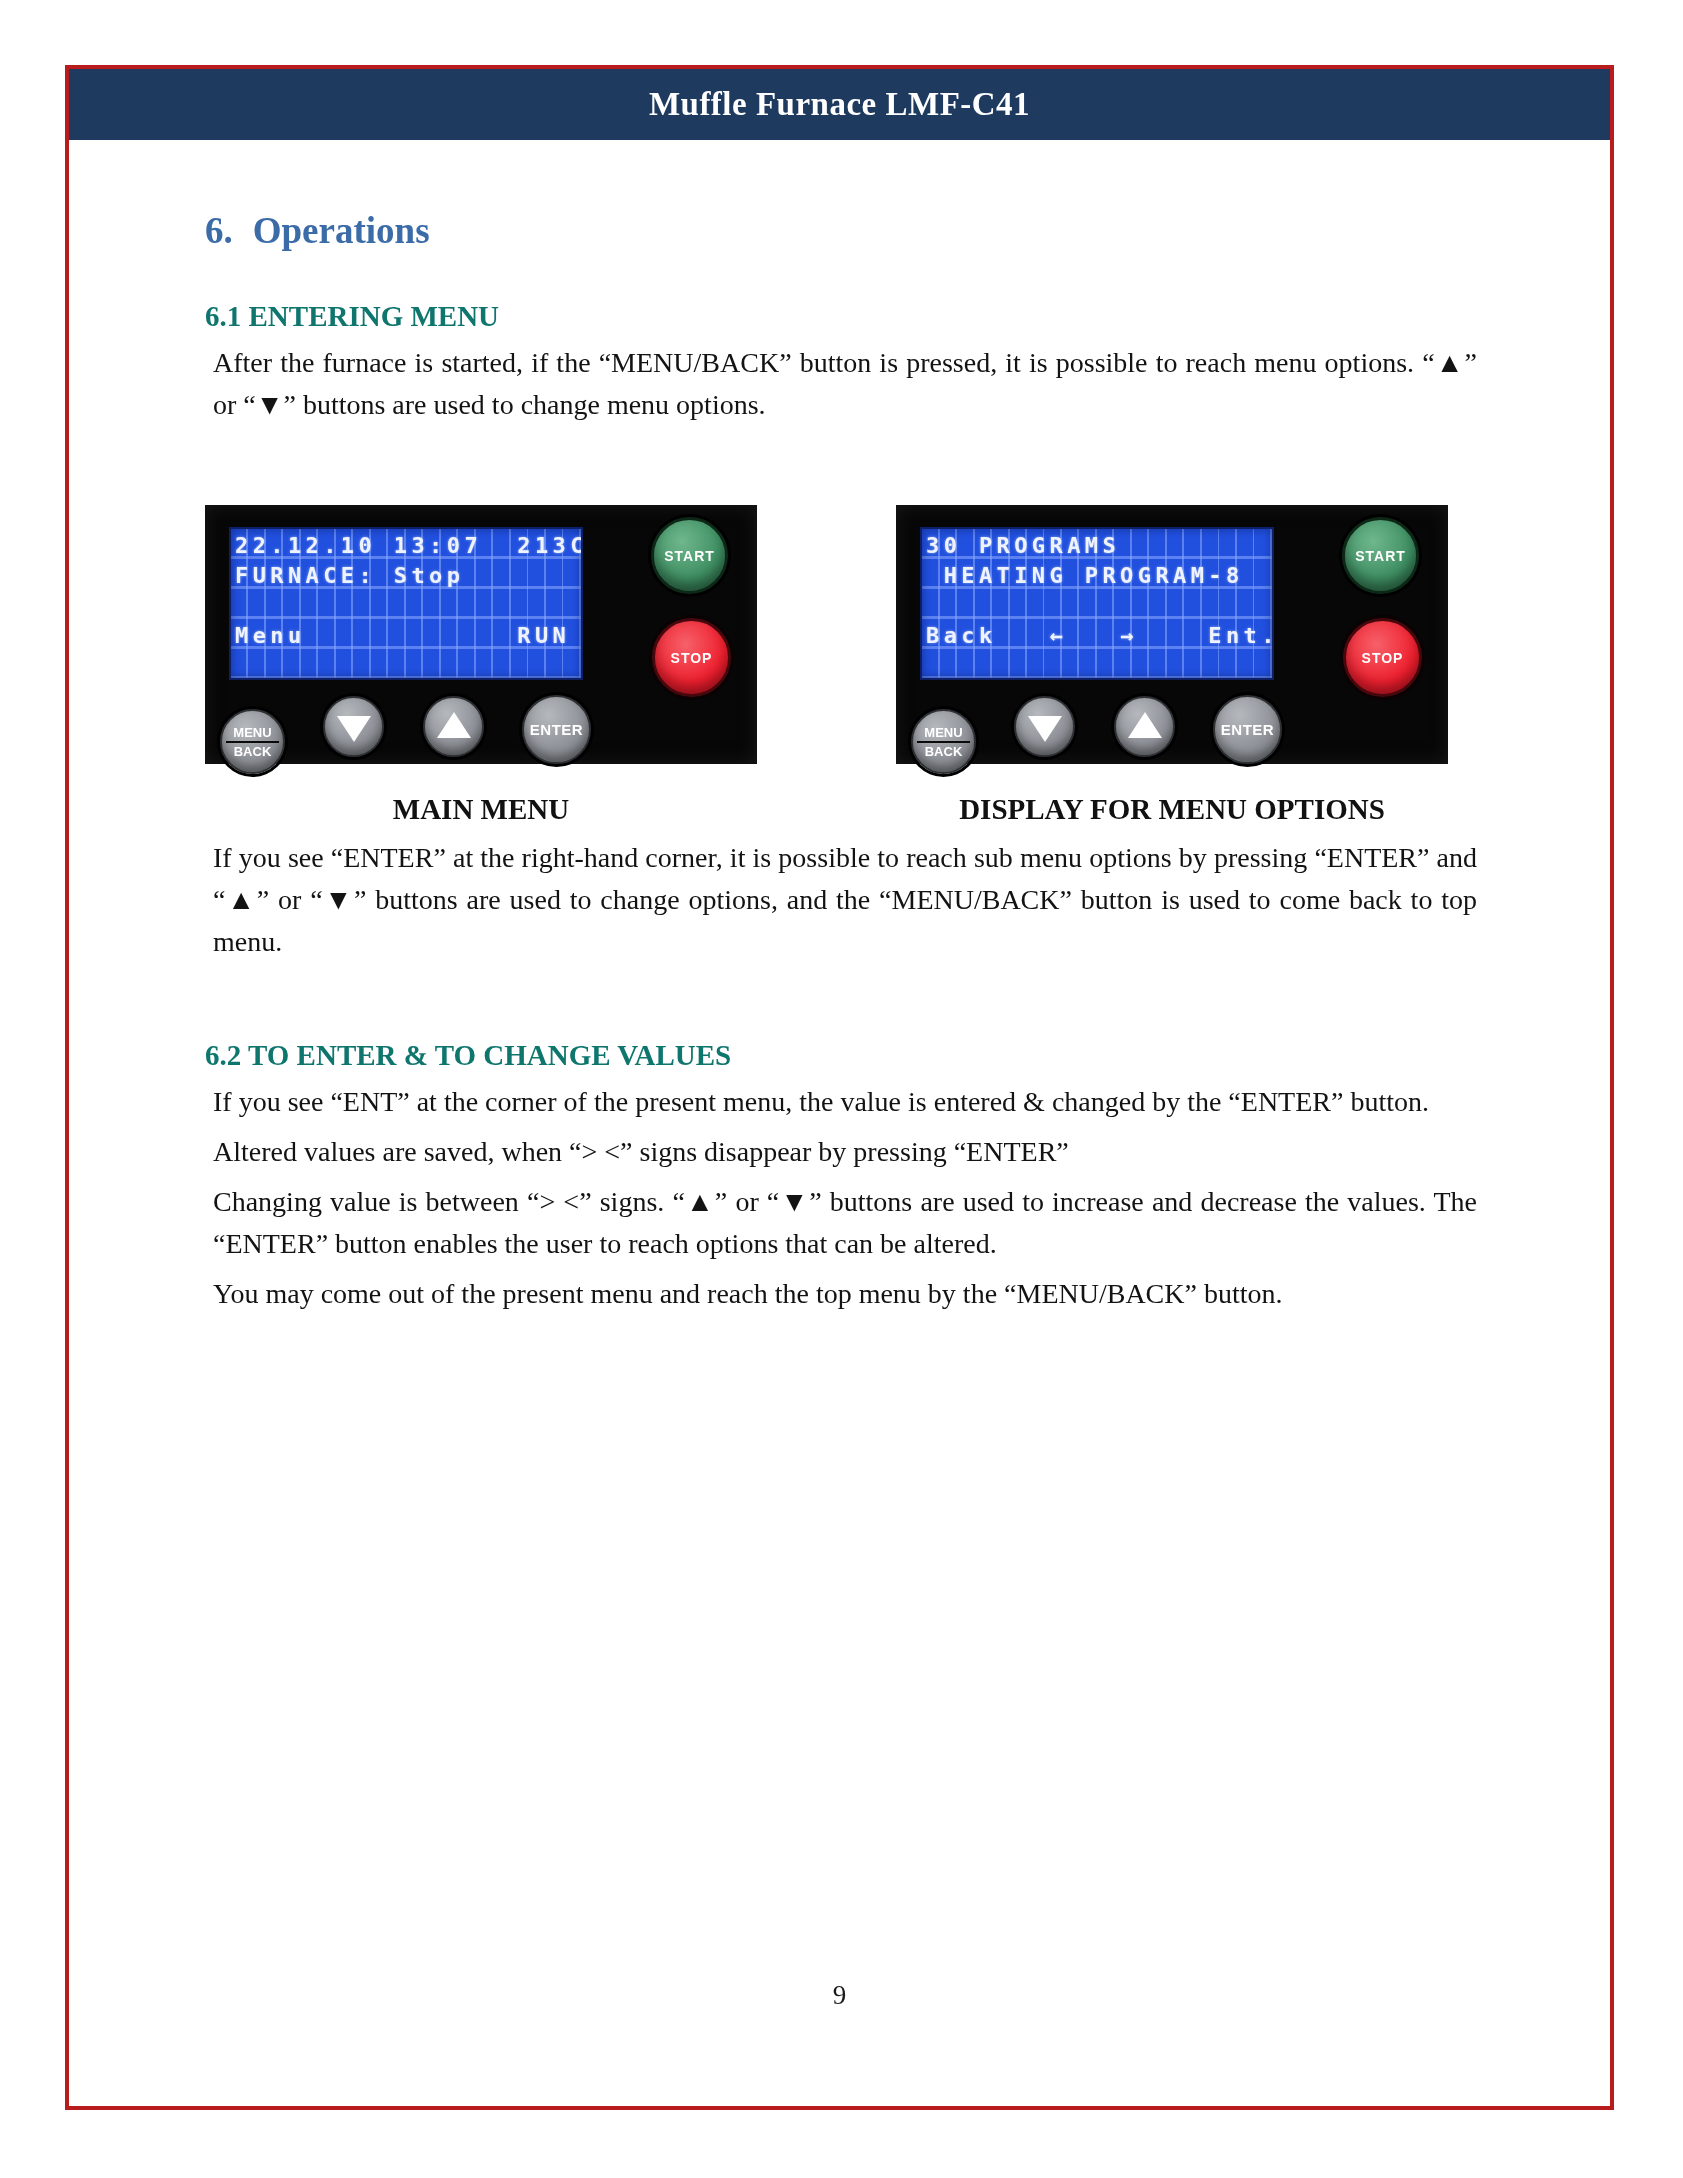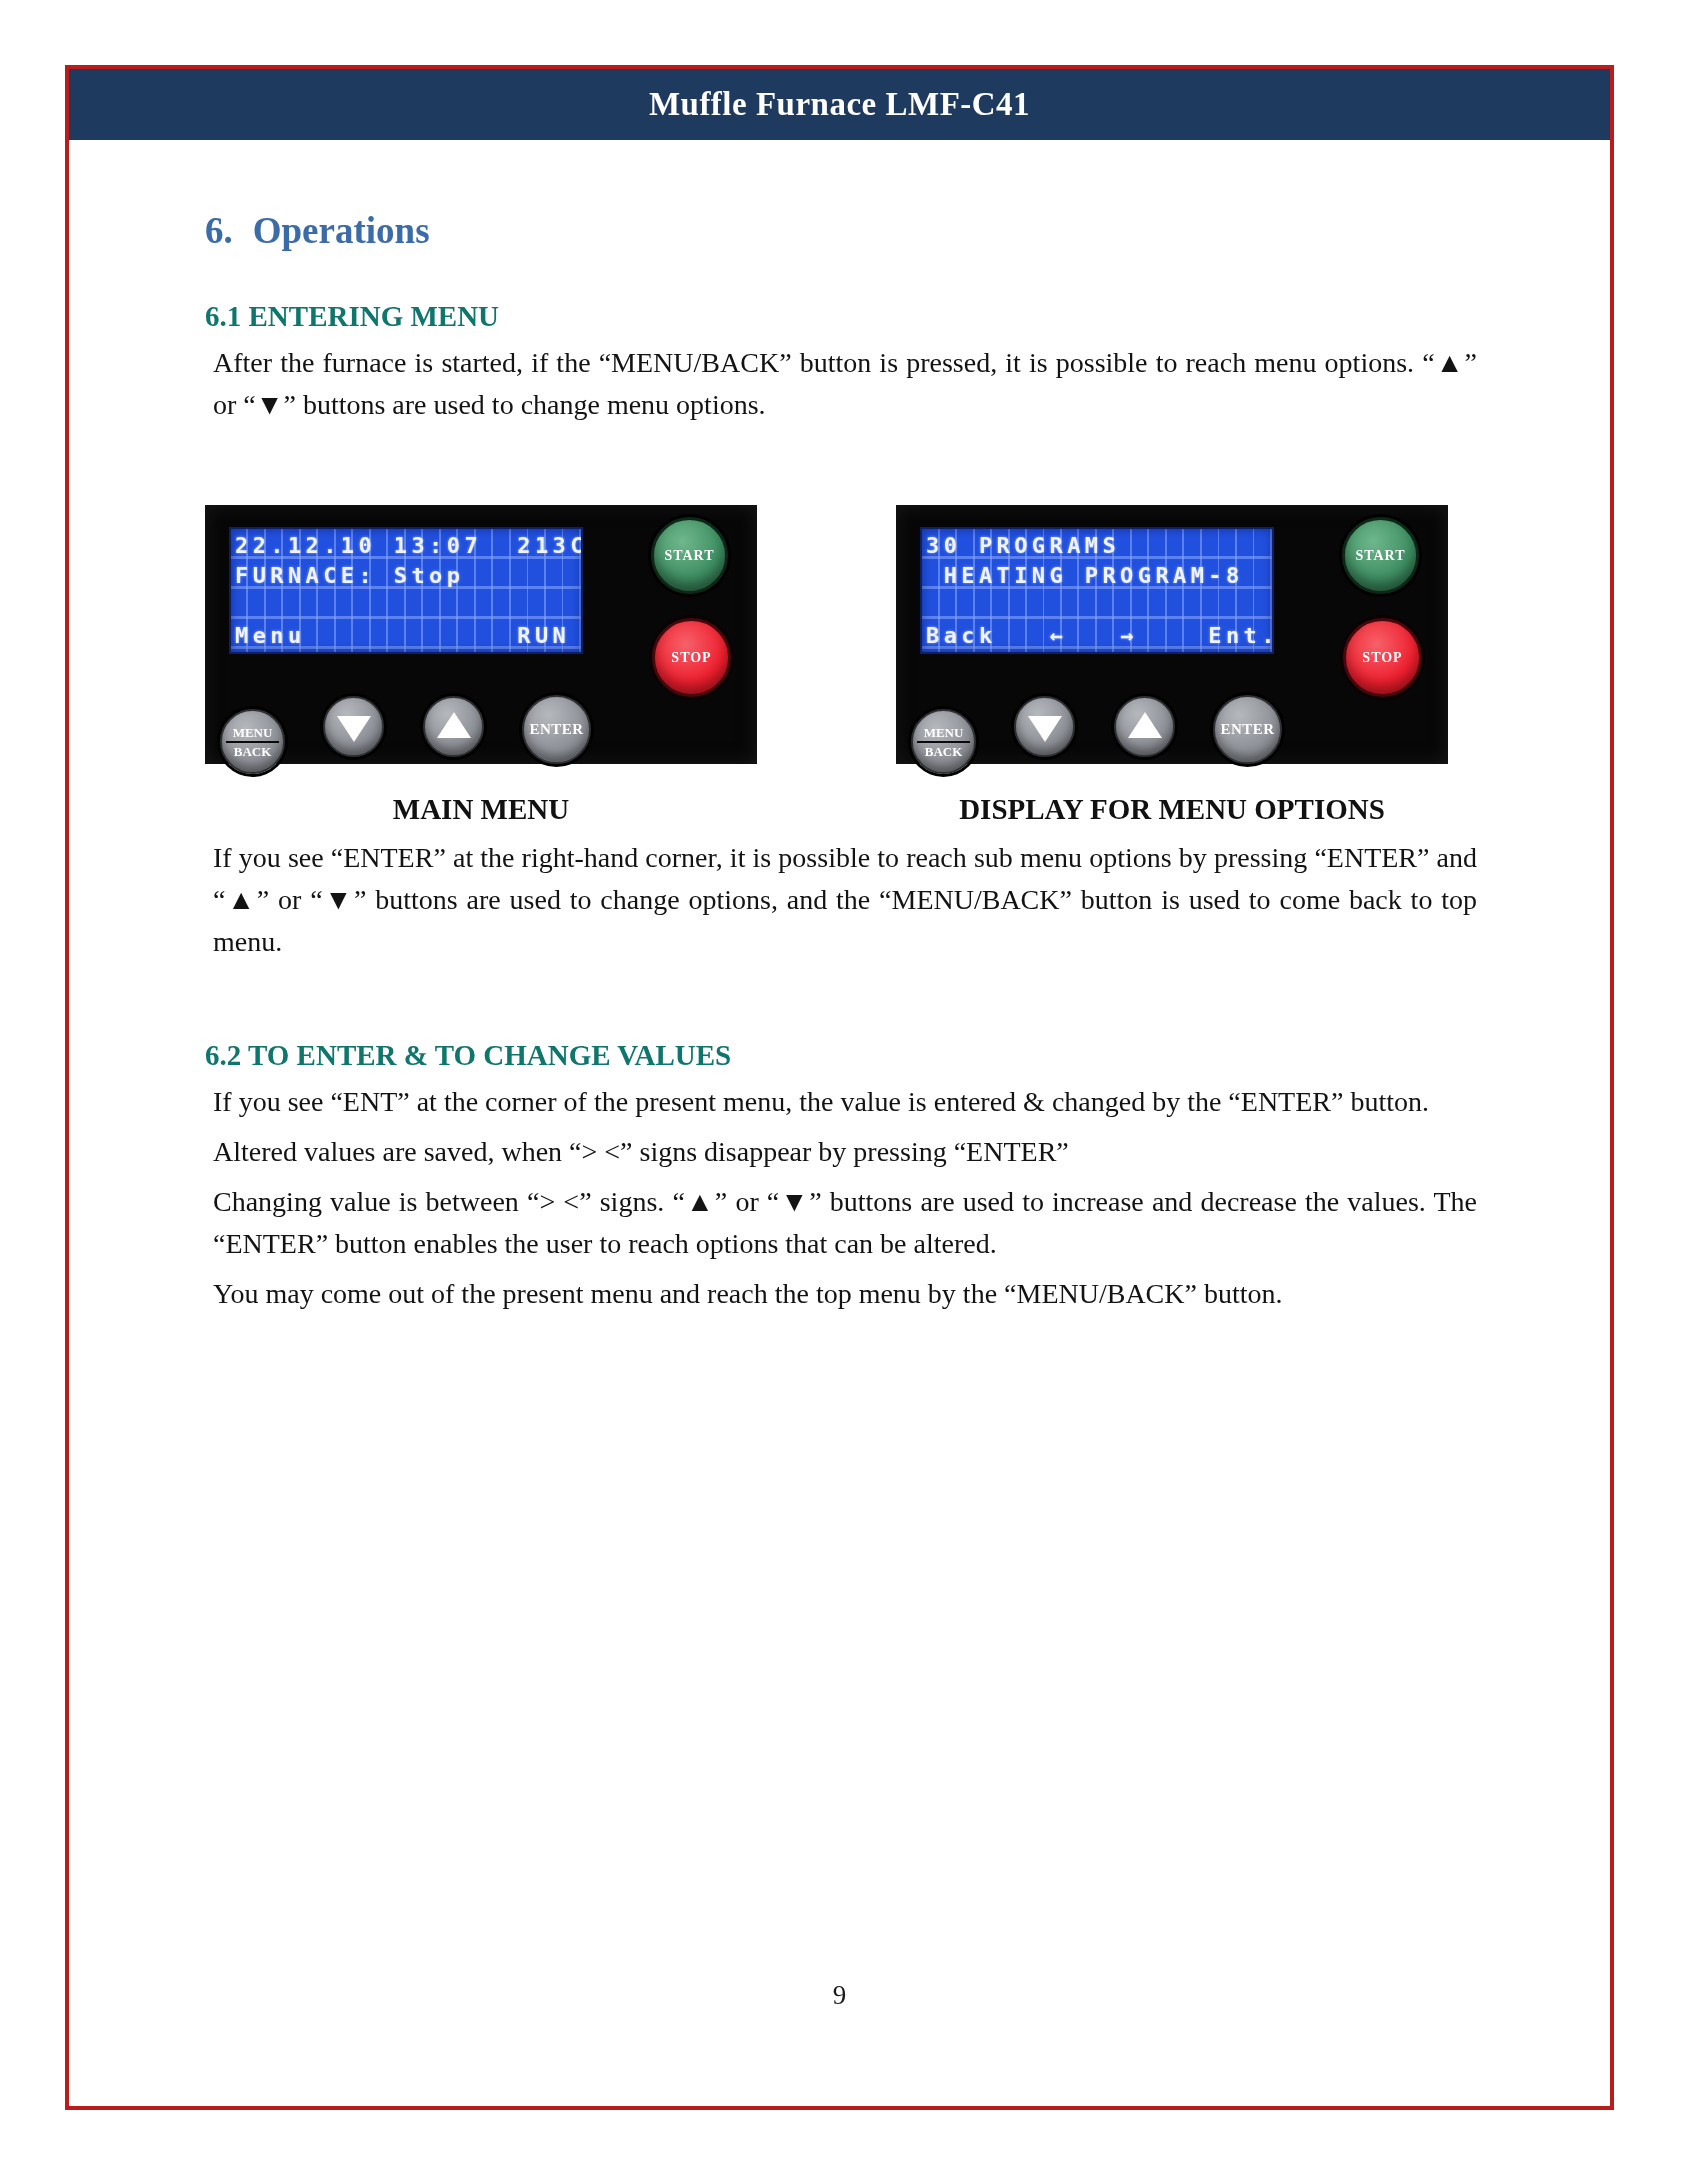--- a/index.html
+++ b/index.html
@@ -40,37 +40,37 @@
   .p4 { margin-top:21px; }
   .p5 { margin-top:21px; text-align:left; }
   .p6 { margin-top:16px; text-align:left; }
 
   .panels-row { display:flex; gap:139px; margin-top:79px; }
   .panel {
     position:relative; width:552px; height:259px; background:#070707;
     box-shadow:inset 0 0 18px rgba(40,40,40,.55);
   }
   .lcd {
-    position:absolute; left:26px; top:24px; width:350px; height:123px;
+    position:absolute; left:26px; top:24px; width:350px; height:149px;
     background-color:#2150de;
     background-image:
       repeating-linear-gradient(to right, rgba(0,0,0,0) 0px, rgba(0,0,0,0) 15.5px, rgba(140,170,255,0.55) 15.5px, rgba(140,170,255,0.55) 17.5px),
       repeating-linear-gradient(to bottom, rgba(0,0,0,0) 0px, rgba(0,0,0,0) 27px, rgba(140,170,255,0.55) 27px, rgba(140,170,255,0.55) 30px);
     box-shadow:0 0 0 2px #0d1f66, inset 0 0 10px rgba(0,10,60,.45);
     overflow:hidden; padding-top:2px;
   }
   .lcd-line {
     white-space:pre; font-family:"DejaVu Sans Mono", monospace; font-weight:bold;
     font-size:22px; letter-spacing:4.4px; color:#eef3ff; height:30px; line-height:30px;
     padding-left:4px; text-shadow:0 0 3px rgba(220,235,255,.6);
   }
   .btn {
     position:absolute; border-radius:50%; display:flex; flex-direction:column;
     align-items:center; justify-content:center;
-    font-family:Liberation Serif, serif; font-weight:bold; color:#ffffff;
+    font-family:Liberation Sans, sans-serif; font-weight:bold; color:#ffffff;
   }
   .btn-start {
     left:446px; top:12px; width:77px; height:77px; font-size:14px; letter-spacing:1px;
     background:radial-gradient(circle at 40% 30%, #6fb78c, #3f8f63 58%, #2b6a45);
     border:3px solid #0e2818; box-shadow:0 0 0 3px #000000, inset 0 -8px 12px rgba(0,0,0,.35);
   }
   .btn-stop {
     left:447px; top:113px; width:79px; height:79px; font-size:14px; letter-spacing:1px;
     background:radial-gradient(circle at 42% 32%, #f6616a, #ee1f2e 60%, #bf0f1d);
     border:3px solid #46080c; box-shadow:0 0 0 3px #0a0203, inset 0 -8px 12px rgba(0,0,0,.3);

